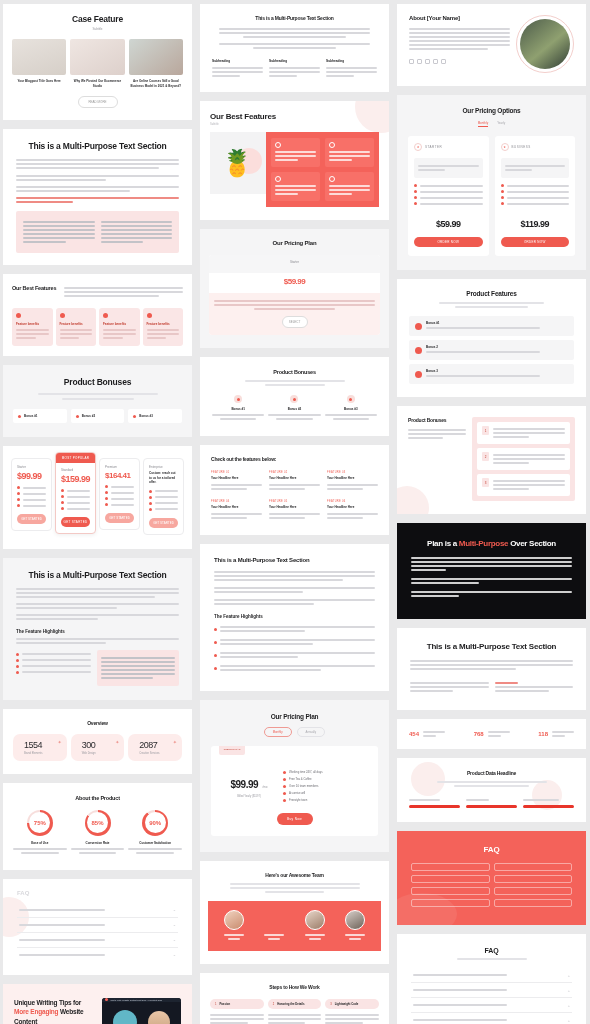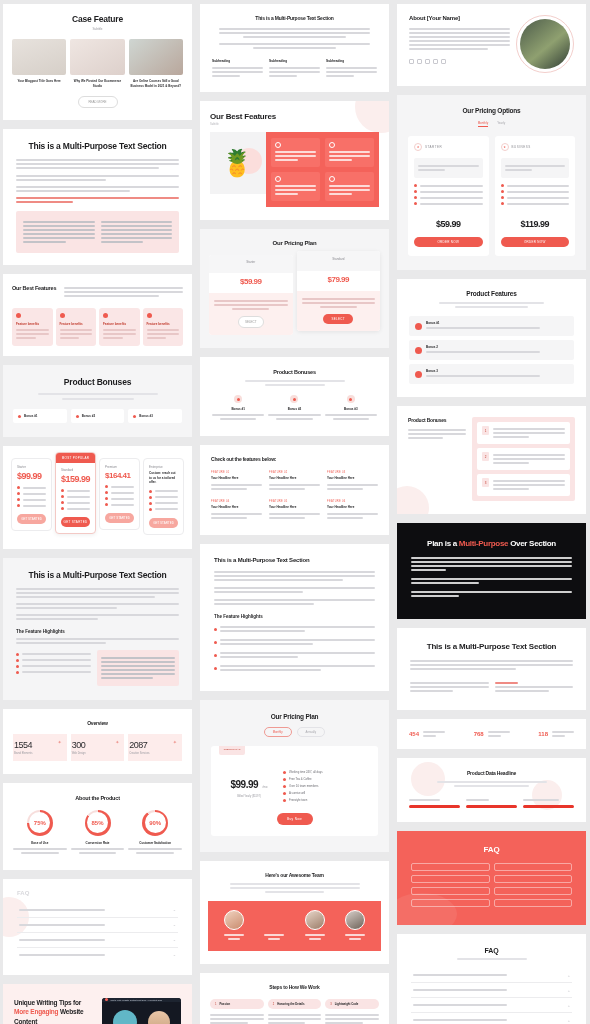--- a/index.html
+++ b/index.html
@@ -65,21 +65,21 @@
   .li { display: flex; gap: 3px; align-items: center; margin: 3px 0; }
   .chk { width: 3px; height: 3px; border-radius: 50%; background: #ef5a4f; flex: none; }
 
   
   .dark { background: #0d0d10; color: #fff; }
 
   
   .redbg { background: #f4625a; }
 
   
-  .stat { background: #fdeceb; border-radius: 0; padding: 6px 1px; flex: 1; position: relative; }
+  .stat { background: #fdeceb; border-radius: 7px; padding: 6px 11px; flex: 1; position: relative; }
   .stat-n { font-size: 9px; color: #2b2b2e; letter-spacing: -.5px; }
   .stat-l { font-size: 2.6px; color: #9a9aa0; margin-top: 2px; }
 
   .ring { width: 26px; height: 26px; border-radius: 50%; display: flex;
     align-items: center; justify-content: center; font-size: 6px; color: #ef5a4f;
     font-weight: bold; margin: 0 auto; }
 
   .acc { border-bottom: 1px solid #ececee; padding: 4px 2px; display: flex;
     justify-content: space-between; align-items: center; }
 
@@ -581,34 +581,20 @@
             <span style="position:absolute;left:50%;transform:translateX(-50%);top:5px;font-size:3px;color:#8c8c92">Starter</span>
           </div>
           <div style="text-align:center;padding:4px 5px 7px">
             <div class="pc-price" style="font-size:8px">$59.99</div>
           </div>
           <div class="pinkL" style="padding:5px 5px 7px">
             <div class="tl pk"></div>
               <div class="tl pk"></div>
               <div class="tl pk" style="width:50%;margin:2px auto"></div>
             <div class="btn-out" style="width:26px;margin:6px auto 0">SELECT</div>
-          </div>
-        </div>
-        <div class="fx" style="background:#fff;border-radius:3px;overflow:hidden;margin-top:-4px;box-shadow:0 1px 4px rgba(0,0,0,.08)">
-          <div style="height:20px;background:#f6f6f7;position:relative">
-            <span style="position:absolute;left:50%;transform:translateX(-50%);top:6px;font-size:3px;color:#8c8c92">Standard</span>
-          </div>
-          <div style="text-align:center;padding:4px 5px 7px">
-            <div class="pc-price" style="font-size:8px">$79.99</div>
-          </div>
-          <div class="pinkL" style="padding:5px 5px 7px">
-            <div class="tl pk"></div>
-              <div class="tl pk"></div>
-              <div class="tl pk" style="width:50%;margin:2px auto"></div>
-            <div class="btn-pill" style="width:30px;margin:6px auto 0">SELECT</div>
           </div>
         </div>
       </div>
     </div>
 
     <div class="card pad" style="padding:12px 12px 14px">
       <h1 class="hd" style="font-size:5.5px">Product Bonuses</h1>
       <div style="margin:5px auto 0;width:100px">
           <div class="tl lt" style="margin:2px auto"></div>
           <div class="tl lt" style="width:60%;margin:2px auto"></div>

